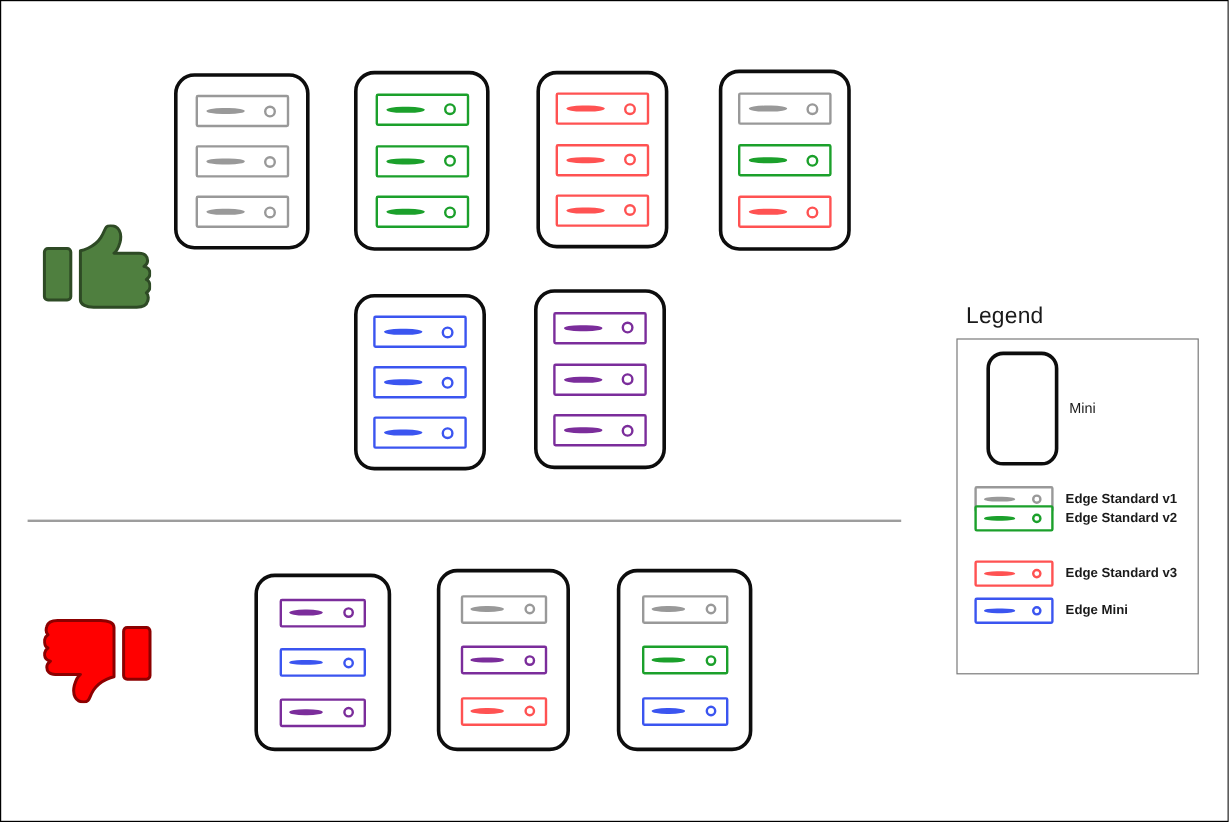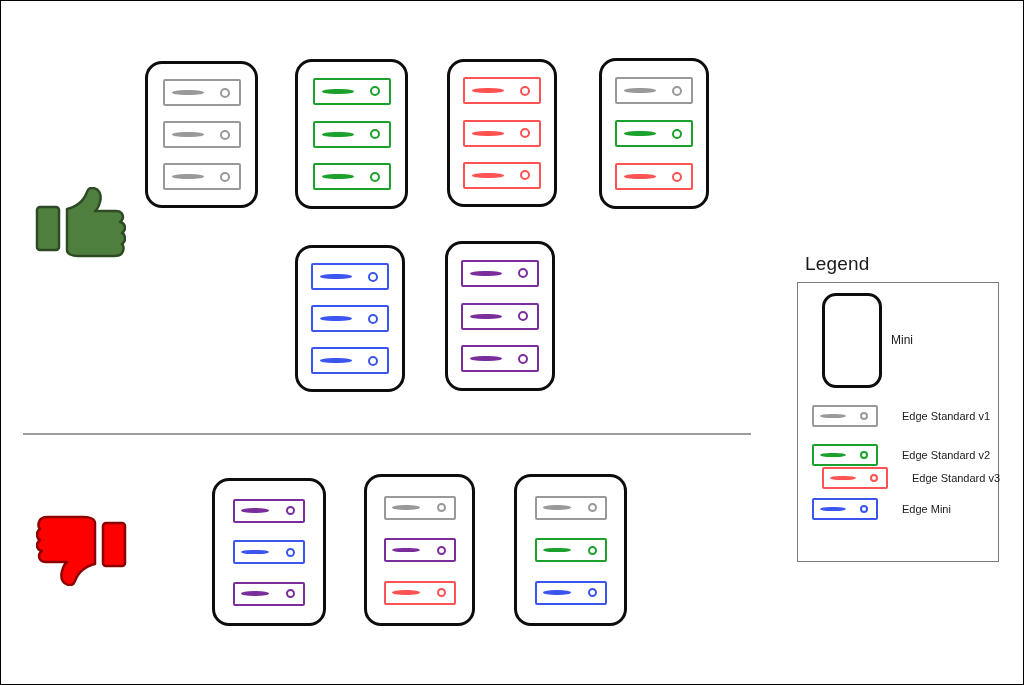--- a/index.html
+++ b/index.html
@@ -123,21 +123,22 @@
     left: 93px;
     top: 50px;
     font-size: 12px;
     color: #1a1a1a;
   }
   .legend-row {
     position: absolute;
     left: 14px;
     display: flex;
     align-items: center;
-    gap: 24px;
+    gap: 10px;
+    font-weight: bold;
   }
   .legend-row .lbl {
     font-size: 11px;
     color: #1a1a1a;
     white-space: nowrap;
   }
 </style>
 </head>
 <body>
 
@@ -318,29 +319,29 @@
     <div id="legend-site-label">Mini</div>
 
     <div class="legend-row" style="top:122px;">
       <div class="unit legend-sz" style="border-color:#999999;">
         <span class="dash" style="background:#999999;"></span>
         <span class="led" style="border-color:#999999;"></span>
       </div>
       <span class="lbl">Edge Standard v1</span>
     </div>
 
-    <div class="legend-row" style="top:161px;">
+    <div class="legend-row" style="top:138px;">
       <div class="unit legend-sz" style="border-color:#1BA02B;">
         <span class="dash" style="background:#1BA02B;"></span>
         <span class="led" style="border-color:#1BA02B;"></span>
       </div>
       <span class="lbl">Edge Standard v2</span>
     </div>
 
-    <div class="legend-row" style="top:184px;margin-left:10px;">
+    <div class="legend-row" style="top:184px;">
       <div class="unit legend-sz" style="border-color:#FF5252;">
         <span class="dash" style="background:#FF5252;"></span>
         <span class="led" style="border-color:#FF5252;"></span>
       </div>
       <span class="lbl">Edge Standard v3</span>
     </div>
 
     <div class="legend-row" style="top:215px;">
       <div class="unit legend-sz" style="border-color:#3B55F0;">
         <span class="dash" style="background:#3B55F0;"></span>

